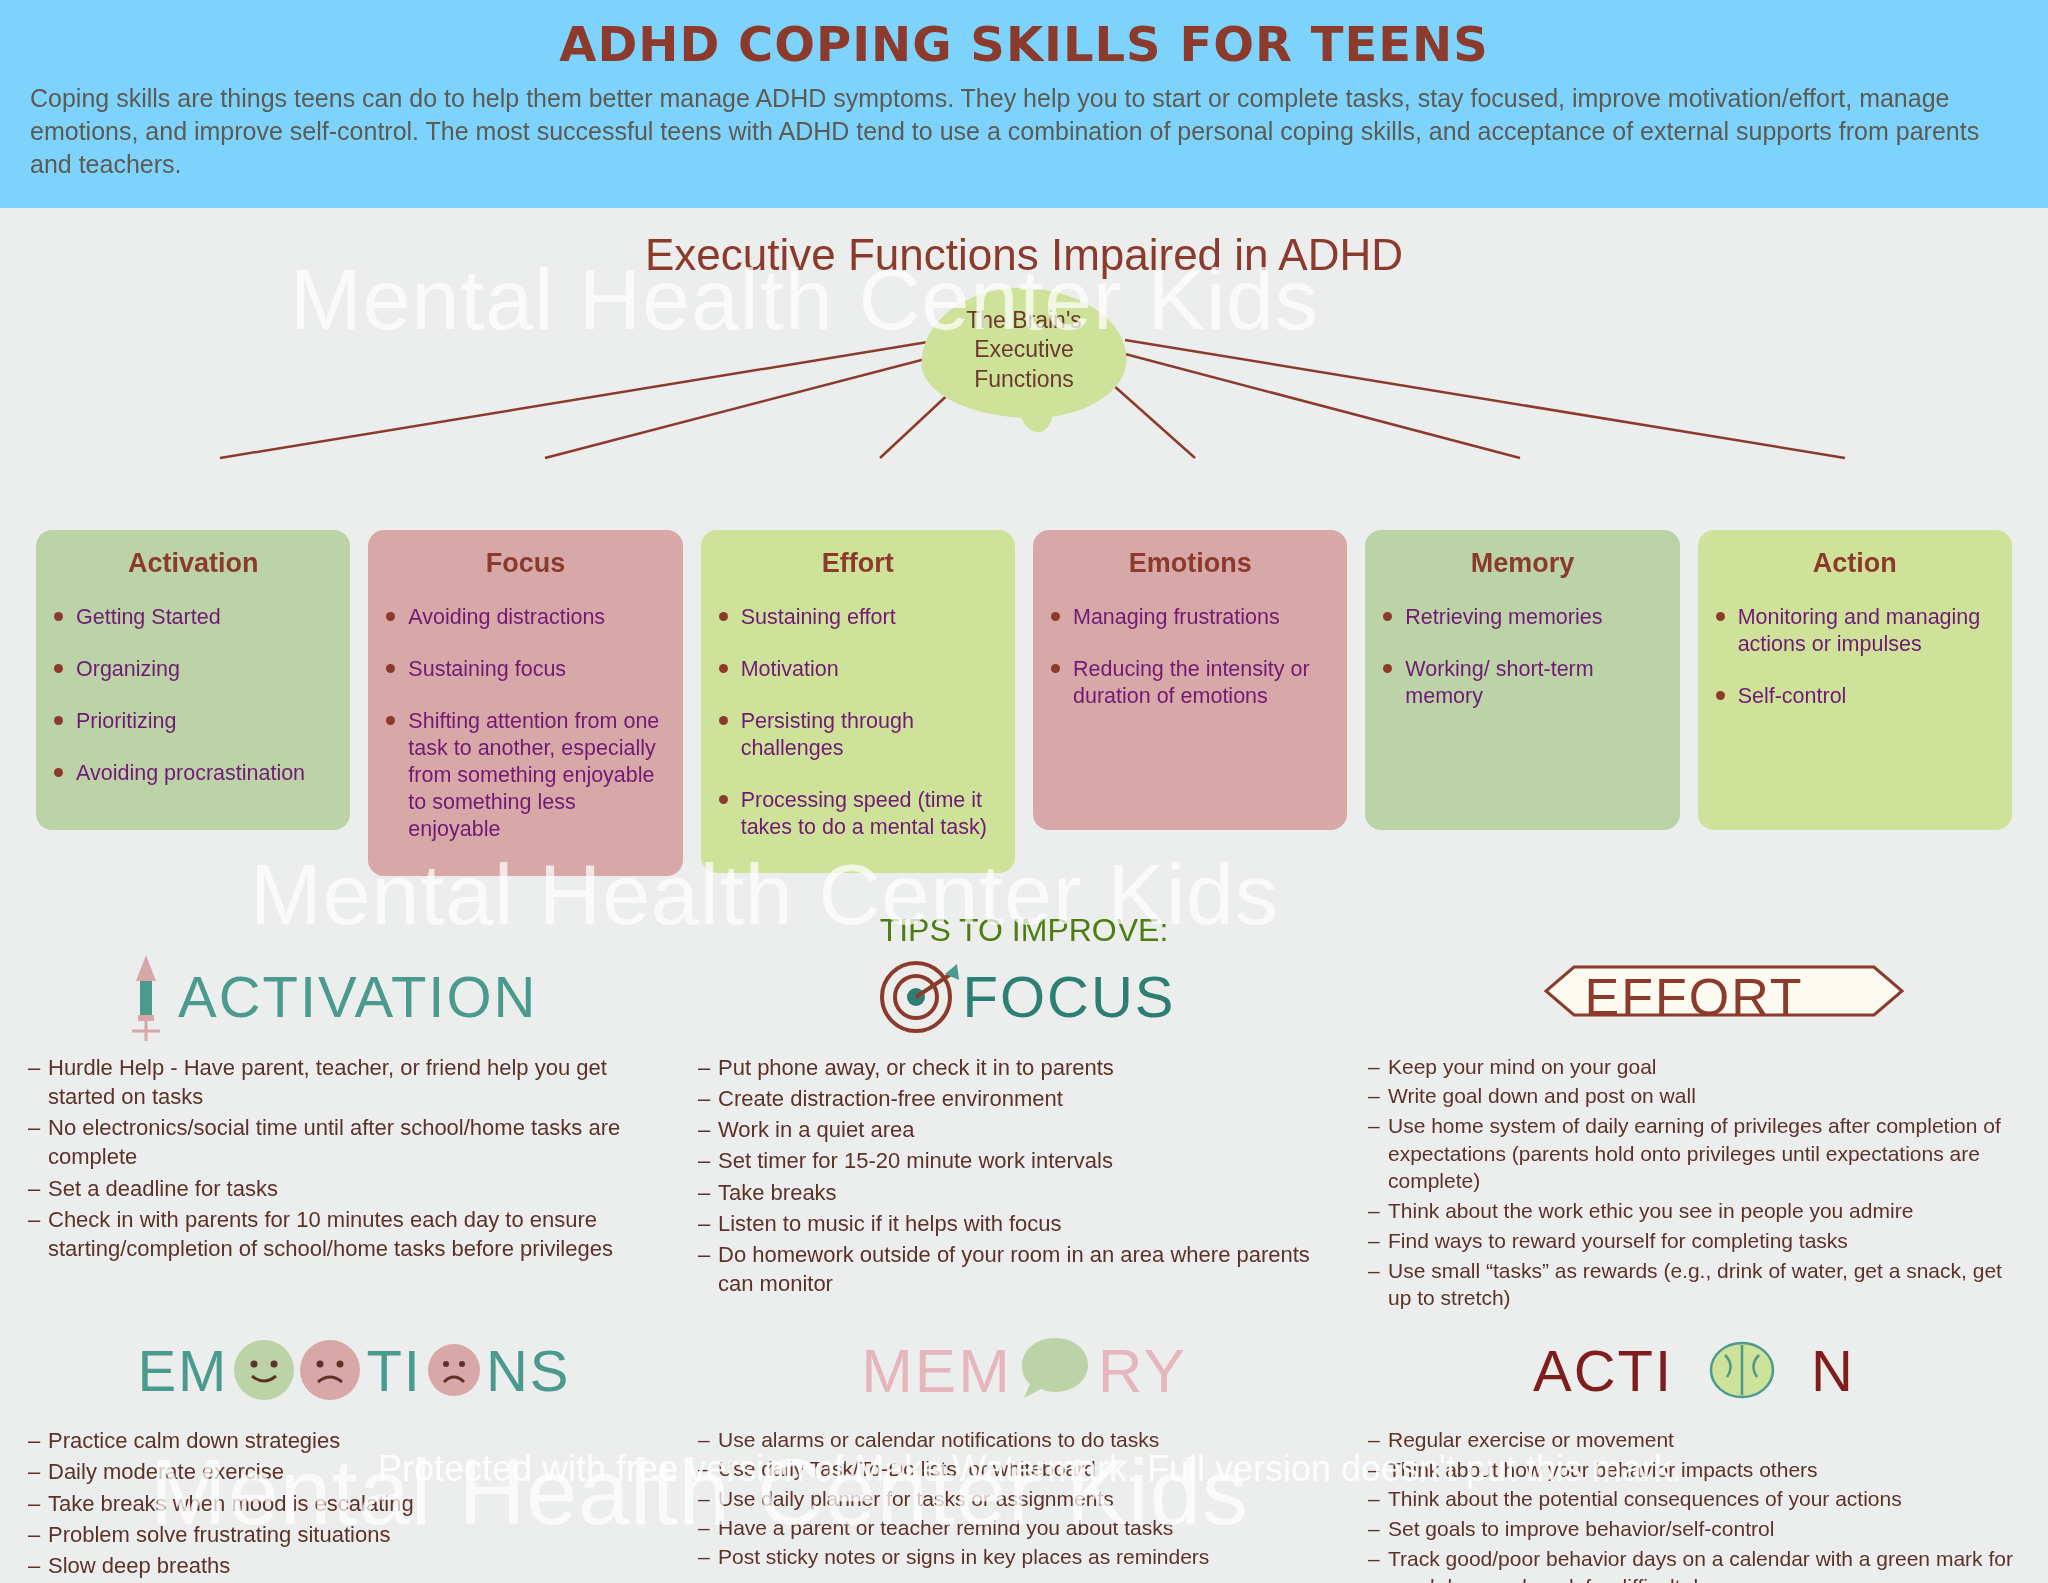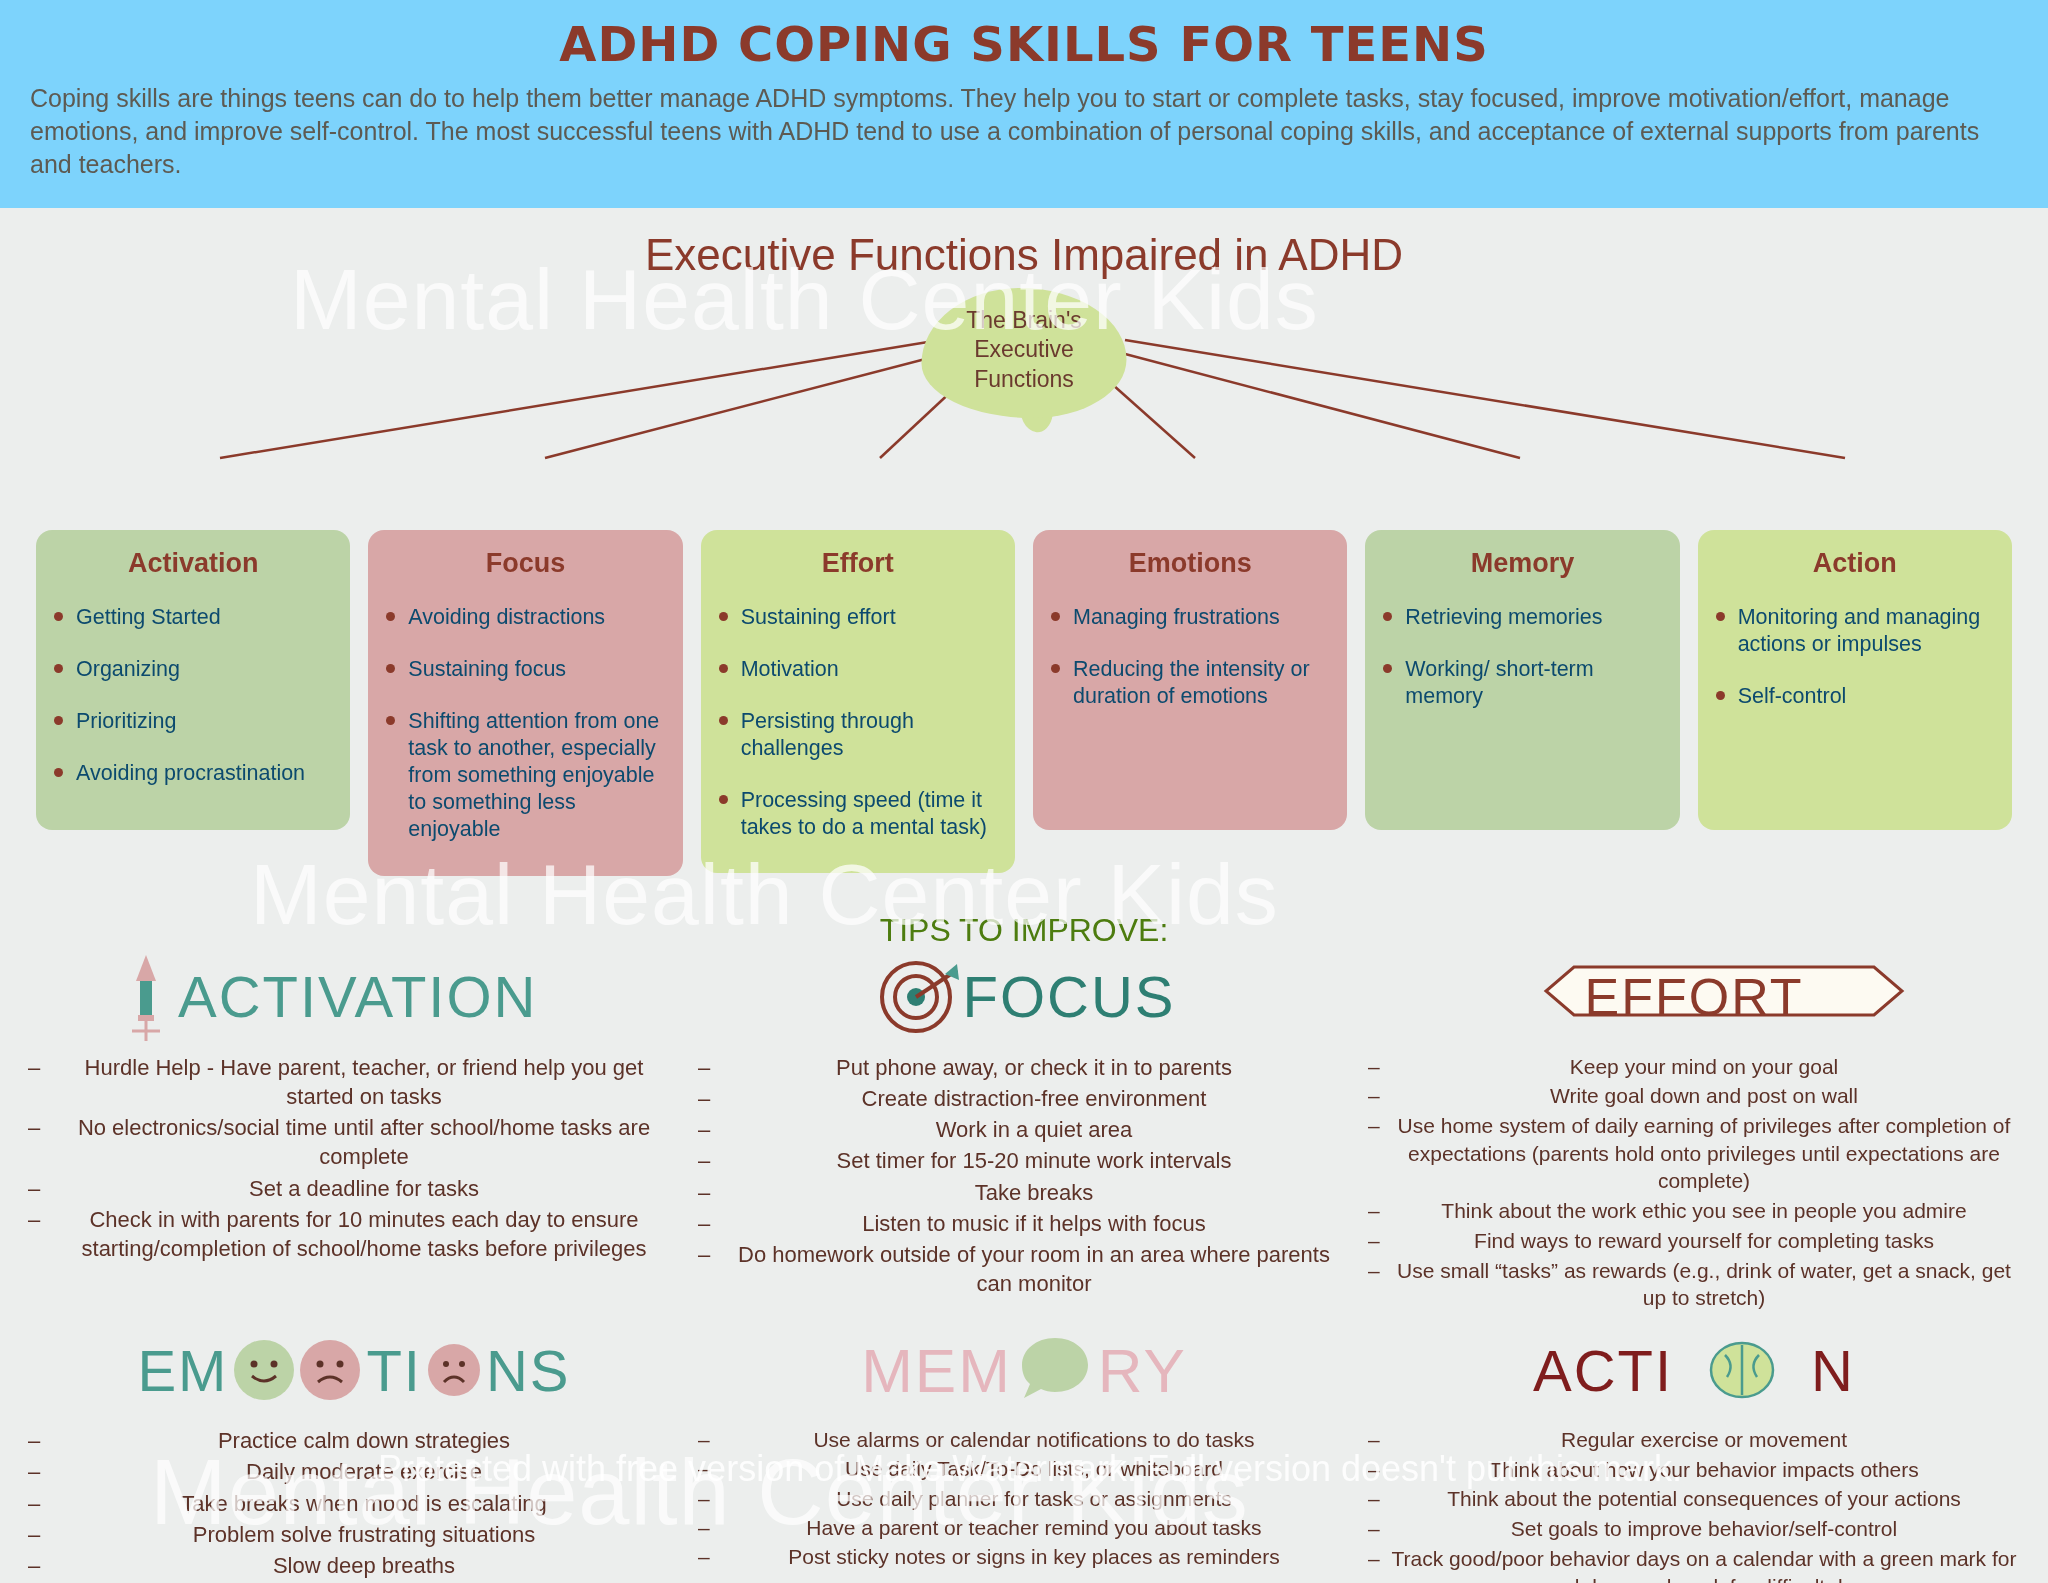--- a/index.html
+++ b/index.html
@@ -119,21 +119,21 @@
     font-size:27px;
     color:#8b3a2b;
   }
   .card ul{margin:0;padding:0;list-style:none;}
   .card li{
     position:relative;
     padding-left:24px;
     margin-bottom:14px;
     font-size:21.5px;
     line-height:1.26;
-    color:#0c4a6e;
+    color:#701a75;
     margin-top:25px;
   }
   .card li:before{
     content:"";
     position:absolute;
     left:2px;top:8px;
     width:9px;height:9px;
     border-radius:50%;
     background:#8b3a2b;
   }
@@ -172,21 +172,20 @@
     padding:0;
     list-style:none;
   }
   .tip-list li{
     position:relative;
     padding-left:20px;
     margin-bottom:2px;
     font-size:22px;
     line-height:1.33;
     color:#5c3228;
-    text-align:center;
   }
   .tip-list li:before{
     content:"–";
     position:absolute;left:0;top:0;
   }
   .tip-list.small li{font-size:21px;line-height:1.3;}
   .col-right .tip-list li{font-size:21px;line-height:1.32;}
   .tips-row2{margin-top:8px;}
   svg{display:block;}
 </style>

